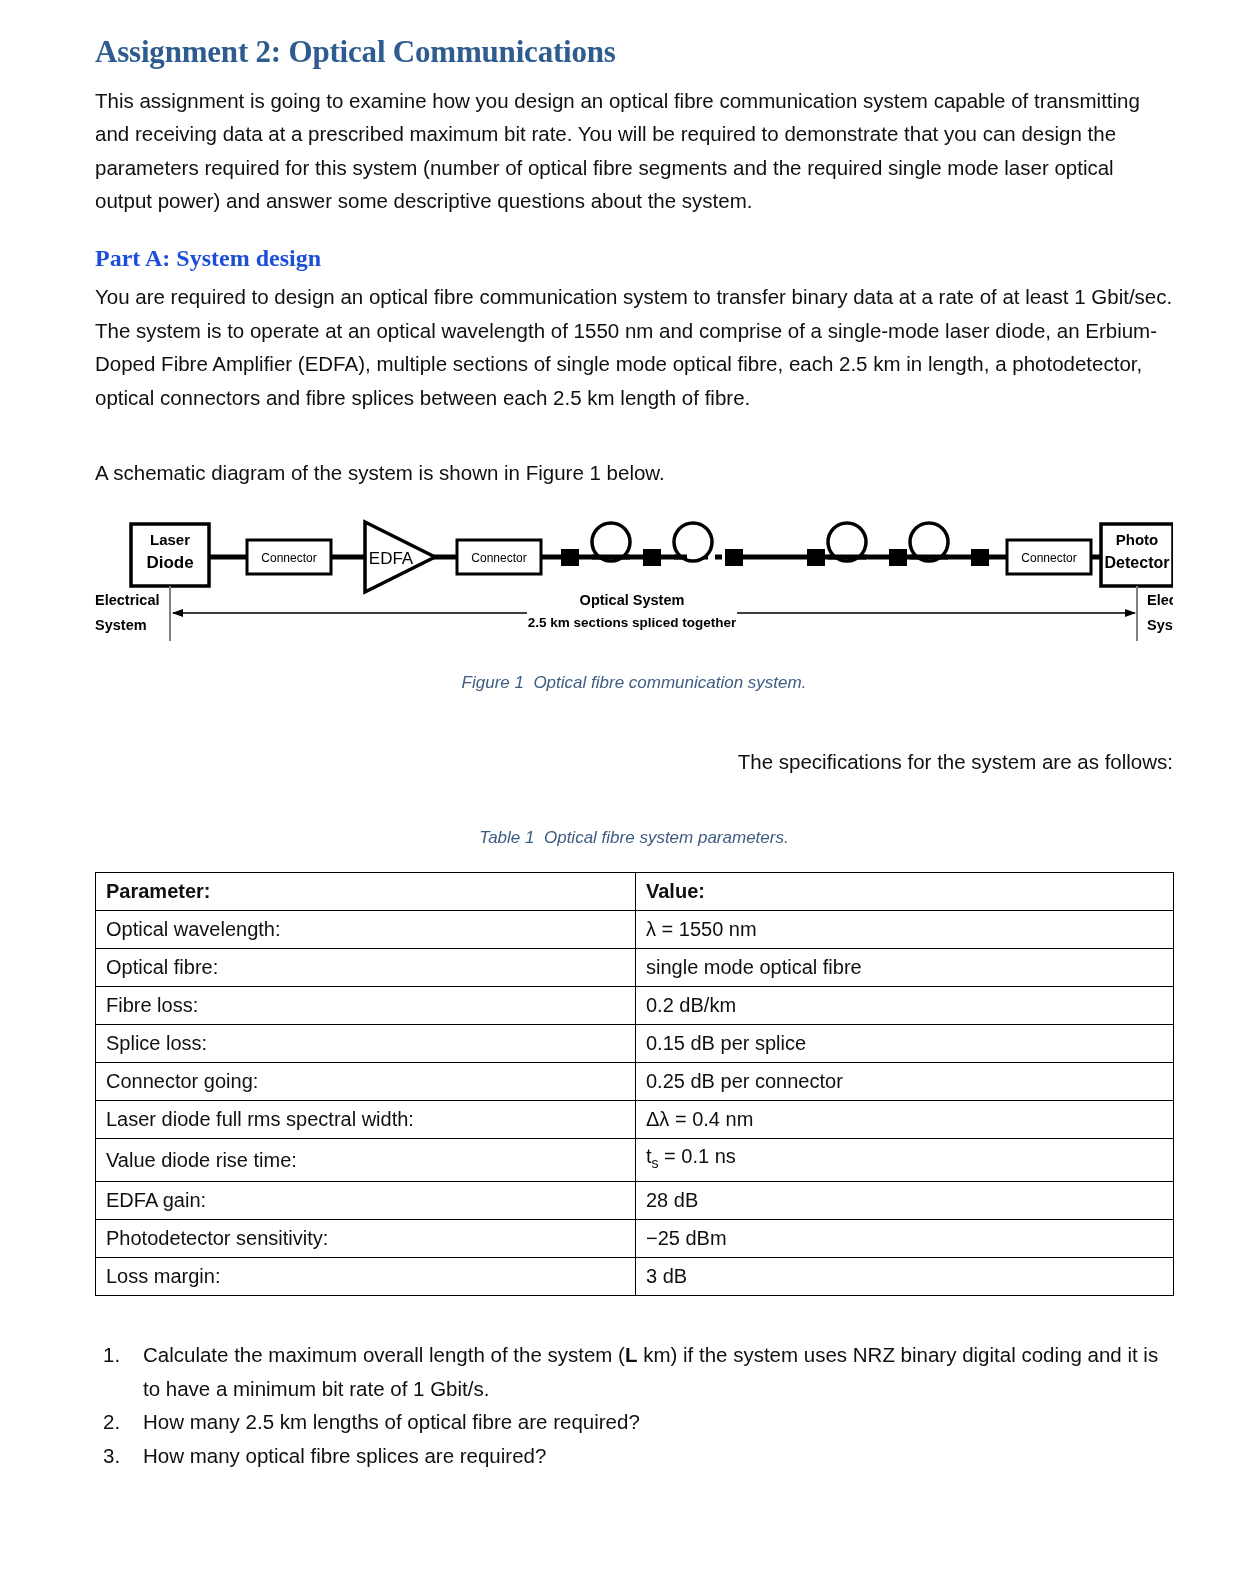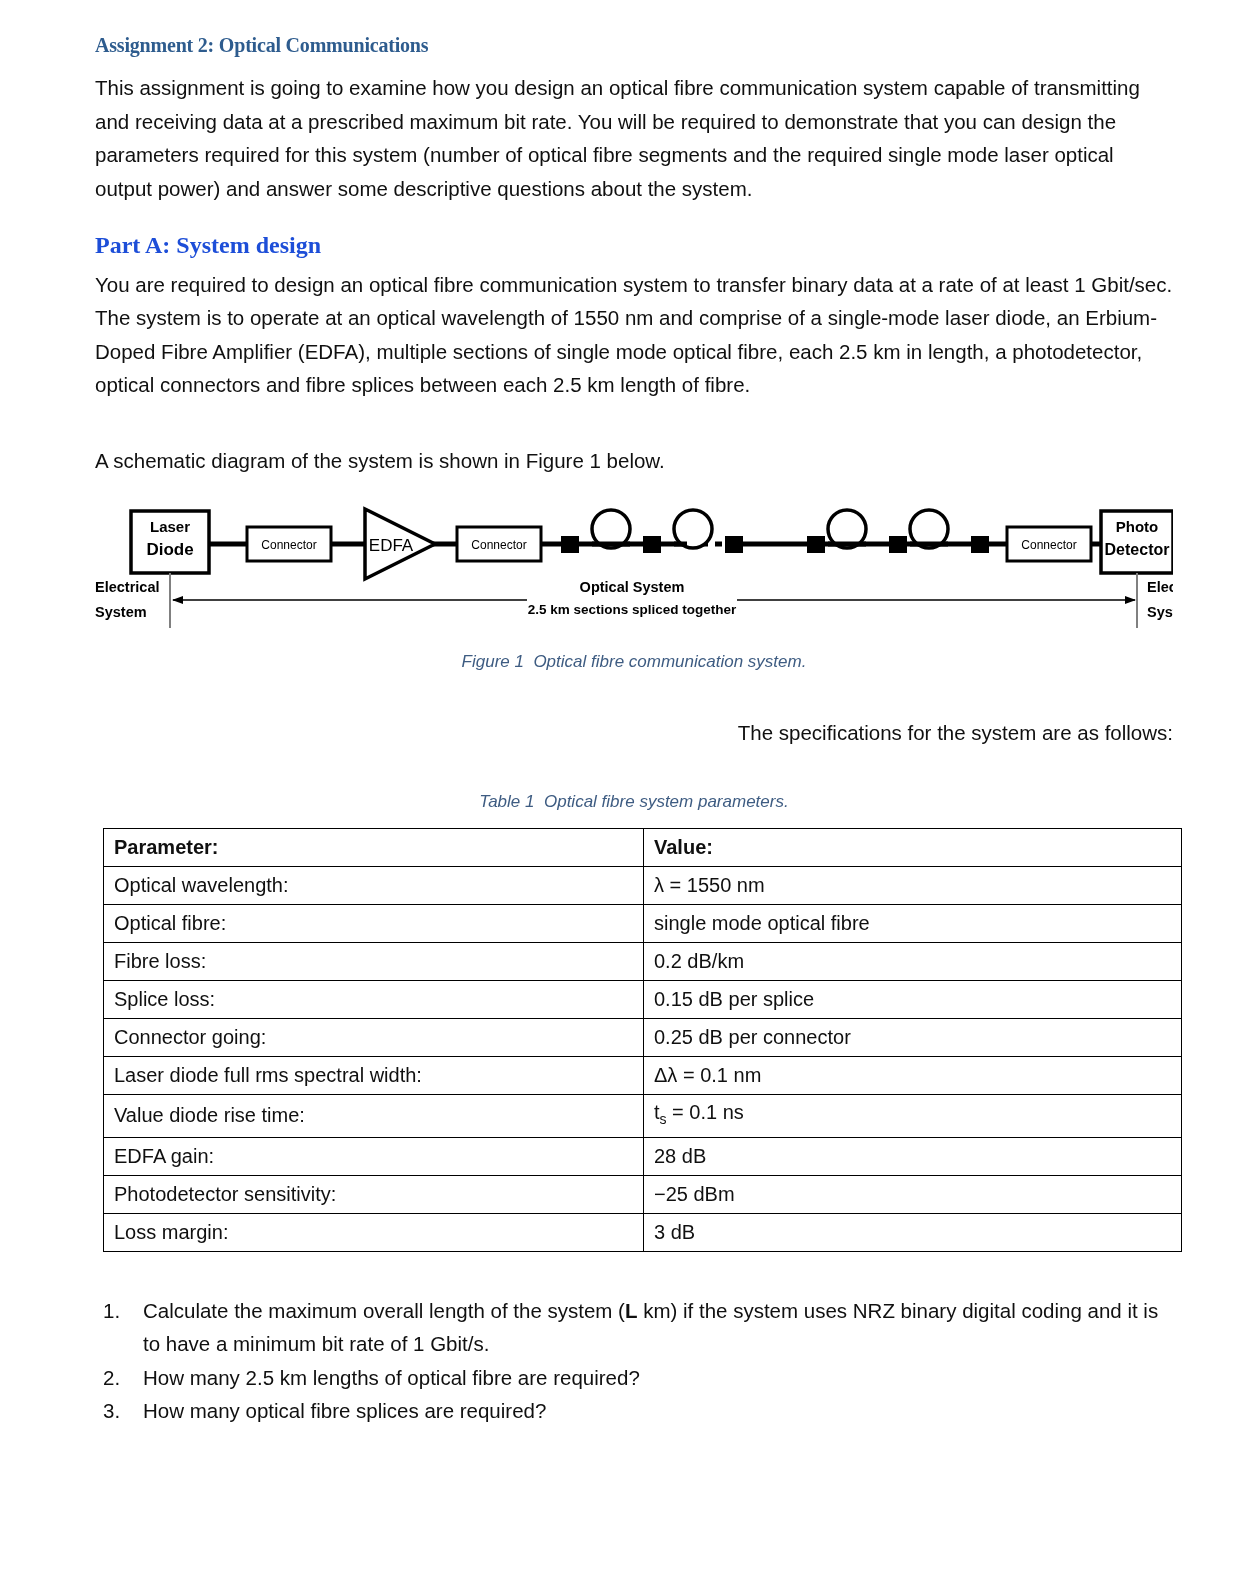--- a/index.html
+++ b/index.html
@@ -26,21 +26,21 @@
     position: absolute;
     left: 95px;
     top: 0;
     width: 1078px;
   }
 
   
   .doc-title {
     font-family: "Liberation Serif", serif;
     font-weight: bold;
-    font-size: 20px;
+    font-size: 31px;
     color: #2E5C8E;
     margin: 0;
     padding-top: 34px;
     letter-spacing: -0.2px;
     line-height: 1.15;
   }
   .section-heading {
     font-family: "Liberation Serif", serif;
     font-weight: bold;
     font-size: 24px;
@@ -70,32 +70,31 @@
     height: 145px;
     width: 1078px;
   }
   .fig-svg { display: block; }
   .caption {
     font-family: "Liberation Sans", sans-serif;
     font-style: italic;
     font-size: 17px;
     color: #3E5C82;
     text-align: center;
-    margin: 4px;
+    margin: 12px;
   }
   .fig-caption { padding-top: 2px; }
   .tbl-caption { padding-top: 38px; padding-bottom: 12px; }
 
   
   table.params {
     border-collapse: collapse;
     width: 1078px;
     table-layout: fixed;
     margin-top: 0px;
-    margin-left: 8px;
   }
   table.params td, table.params th {
     border: 1.3px solid #000000;
     padding: 3px 10px 4px 10px;
     font-size: 20px;
     line-height: 28px;
     text-align: left;
     vertical-align: middle;
     height: 30px;
     color: #101010;
@@ -249,21 +248,21 @@
         <tr>
           <td>Splice loss:</td>
           <td>0.15 dB per splice</td>
         </tr>
         <tr>
           <td>Connector going:</td>
           <td>0.25 dB per connector</td>
         </tr>
         <tr>
           <td>Laser diode full rms spectral width:</td>
-          <td>Δλ = 0.1 nm</td>
+          <td>Δλ = 0.4 nm</td>
         </tr>
         <tr>
           <td>Value diode rise time:</td>
           <td><span>t</span><span class="sub">s</span><span> = 0.1 ns</span></td>
         </tr>
         <tr>
           <td>EDFA gain:</td>
           <td>28 dB</td>
         </tr>
         <tr>

